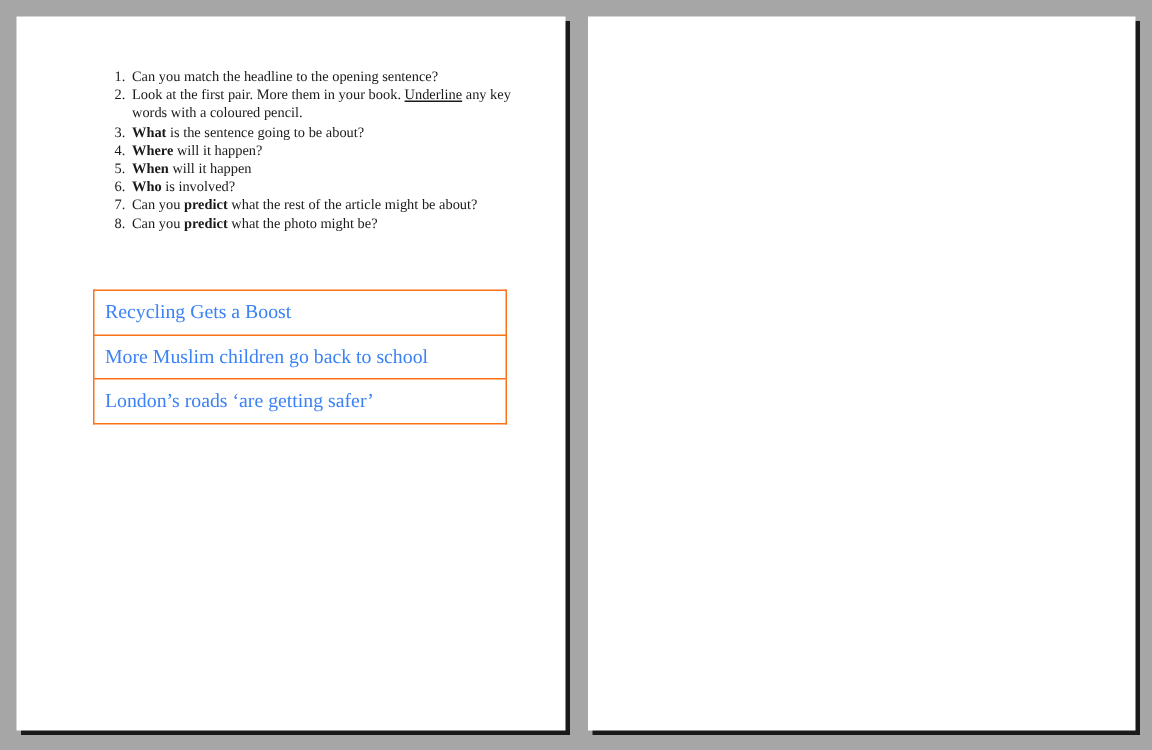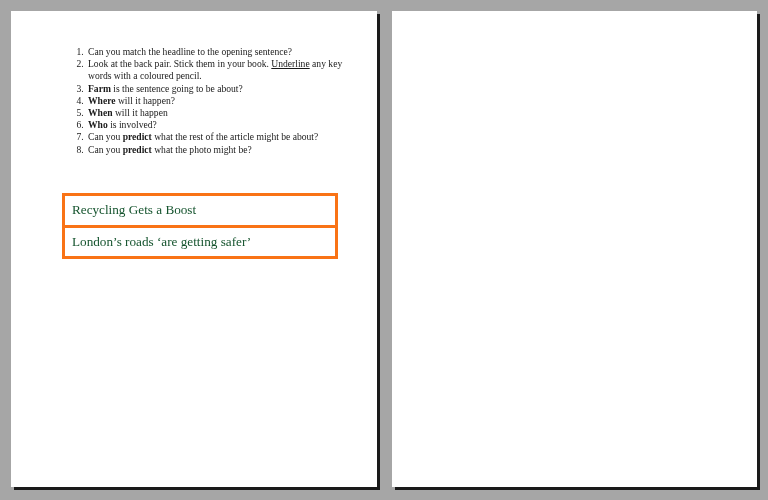--- a/index.html
+++ b/index.html
@@ -56,54 +56,57 @@
   .instructions b { font-weight: bold; }
   .instructions u { text-decoration: underline; text-align: right; }
 
   
   .doc-table {
     position: absolute;
     border-collapse: collapse;
     table-layout: fixed;
   }
   .doc-table td {
-    border: 3px solid #f97316;
+    border: 1px solid #f97316;
     vertical-align: top;
-    color: #14532d;
+    color: #3b82f6;
   }
 
   #headlines-table {
     left: 51px;
     top: 182px;
     width: 276px;
   }
   #headlines-table td {
     font-size: 13.2px;
     line-height: 15.5px;
     padding: 6px 6px 7px 7px;
   }
 </style>
 </head>
 <body>
 
 <div class="page" id="page-left">
   <ol class="instructions">
       <li><span>Can you match the headline to the opening sentence?</span></li>
-      <li><span>Look at the back pair. Stick them in your book. </span><u>Underline</u><span> any key words with a coloured pencil.</span></li>
-      <li><b>Farm</b><span> is the sentence going to be about?</span></li>
+      <li><span>Look at the first pair. More them in your book. </span><u>Underline</u><span> any key words with a coloured pencil.</span></li>
+      <li><b>What</b><span> is the sentence going to be about?</span></li>
       <li><b>Where</b><span> will it happen?</span></li>
       <li><b>When</b><span> will it happen</span></li>
       <li><b>Who</b><span> is involved?</span></li>
       <li><span>Can you </span><b>predict</b><span> what the rest of the article might be about?</span></li>
       <li><span>Can you </span><b>predict</b><span> what the photo might be?</span></li>
     </ol>
   <table class="doc-table" id="headlines-table">
     <tbody>
         <tr>
           <td>Recycling Gets a Boost</td>
+        </tr>
+        <tr>
+          <td>More Muslim children go back to school</td>
         </tr>
         <tr>
           <td>London’s roads ‘are getting safer’</td>
         </tr>
       </tbody>
   </table>
 </div>
 
 <div class="page" id="page-right">
   

